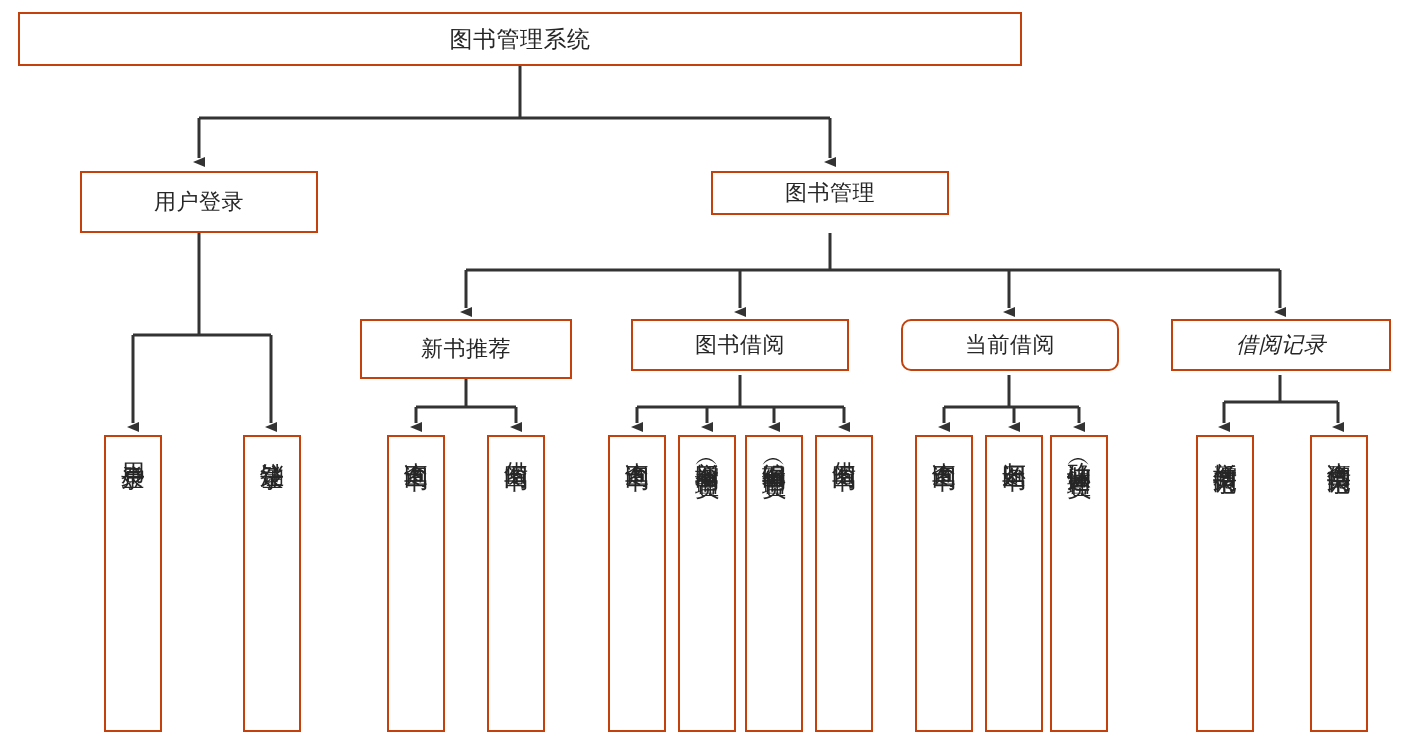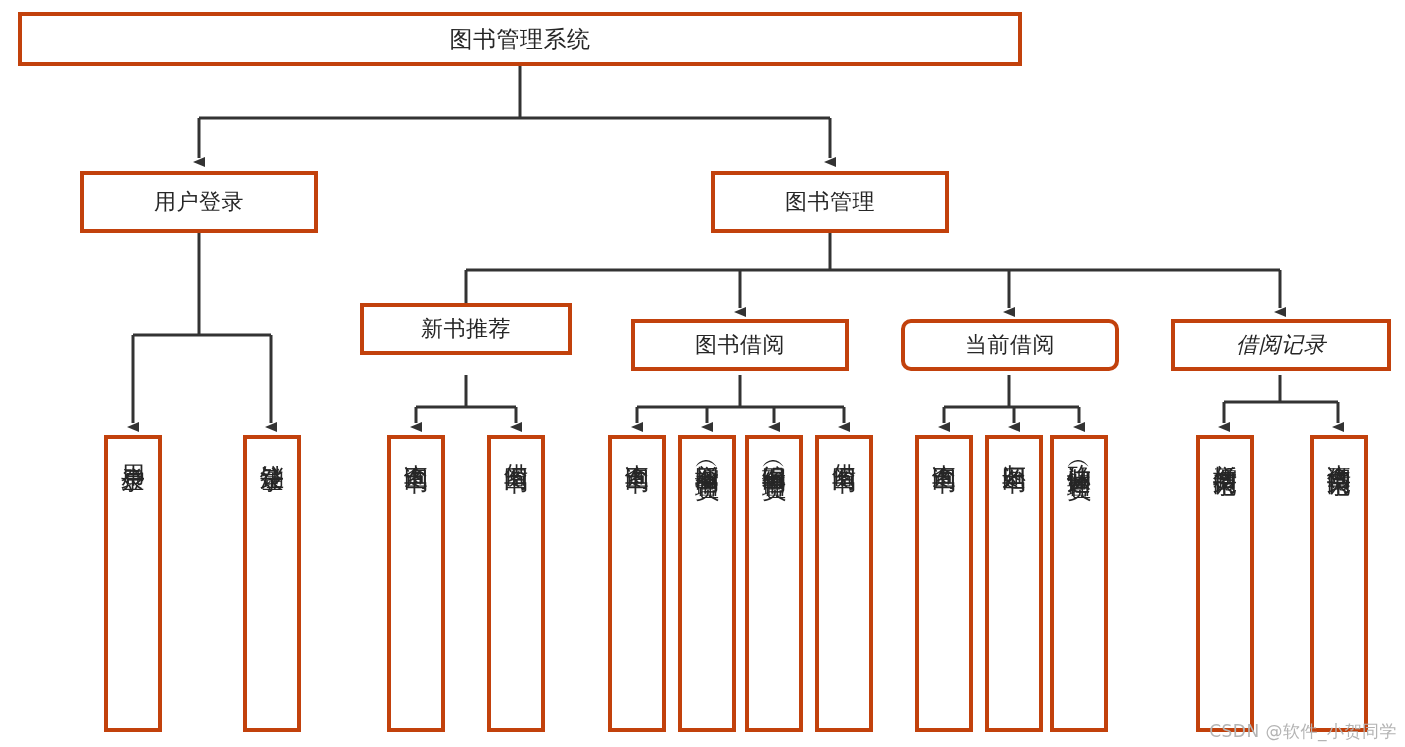--- a/index.html
+++ b/index.html
@@ -24,21 +24,21 @@
     position: absolute;
     left: 0;
     top: 0;
     width: 1405px;
     height: 747px;
     display: block;
   }
   .node-box {
     position: absolute;
     box-sizing: border-box;
-    border: 4px solid #c2410c;
+    border: 2px solid #c2410c;
     background: #ffffff;
     display: flex;
     align-items: center;
     justify-content: center;
     overflow: hidden;
   }
   .node-label {
     color: #262626;
     font-family: "DejaVu Sans", "Liberation Sans", sans-serif;
     line-height: 1.05;
@@ -145,25 +145,25 @@
     </g>
   </svg>
 
   <div class="node-box horizontal root" style="left:18px; top:12px; width:1004px; height:54px;">
     <span class="node-label">图书管理系统</span>
   </div>
 
   <div class="node-box horizontal" style="left:80px; top:171px; width:238px; height:62px;">
     <span class="node-label">用户登录</span>
   </div>
-  <div class="node-box horizontal" style="left:711px; top:171px; width:238px; height:62px;">
+  <div class="node-box horizontal" style="left:711px; top:171px; width:238px; height:44px;">
     <span class="node-label">图书管理</span>
   </div>
 
-  <div class="node-box horizontal" style="left:360px; top:303px; width:212px; height:52px;">
+  <div class="node-box horizontal" style="left:360px; top:319px; width:212px; height:60px;">
     <span class="node-label">新书推荐</span>
   </div>
   <div class="node-box horizontal" style="left:631px; top:319px; width:218px; height:52px;">
     <span class="node-label">图书借阅</span>
   </div>
   <div class="node-box horizontal" style="left:901px; top:319px; width:218px; height:52px;border-radius:10px;">
     <span class="node-label">当前借阅</span>
   </div>
   <div class="node-box horizontal" style="left:1171px; top:319px; width:220px; height:52px;font-style:italic;">
     <span class="node-label">借阅记录</span>
@@ -206,14 +206,13 @@
     <span class="node-label">确认归还（管理员）</span>
   </div>
 
   <div class="node-box vertical" style="left:1196px; top:435px; width:58px; height:297px;">
     <span class="node-label">新增借阅记录</span>
   </div>
   <div class="node-box vertical" style="left:1310px; top:435px; width:58px; height:297px;">
     <span class="node-label">查询借阅记录</span>
   </div>
 
-  <div class="watermark">CSDN @软件_小贺同学</div>
 </div>
 
 </body></html>

